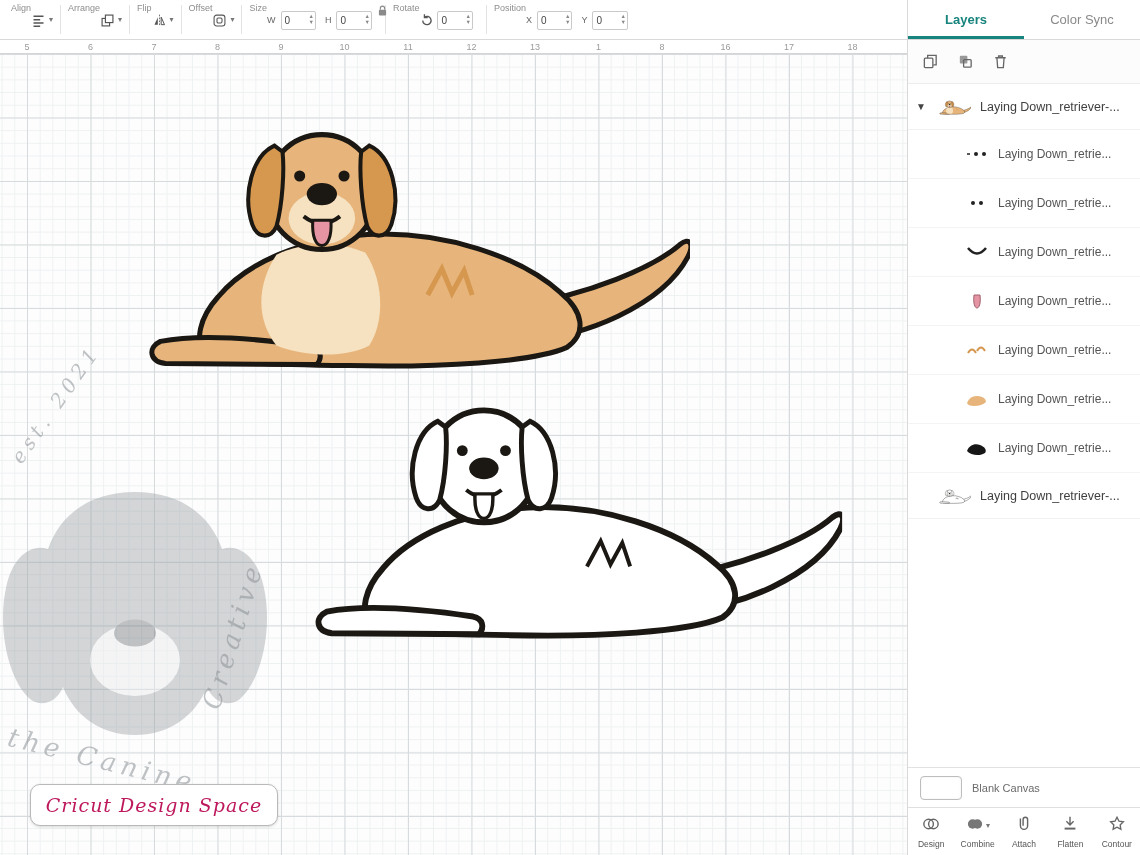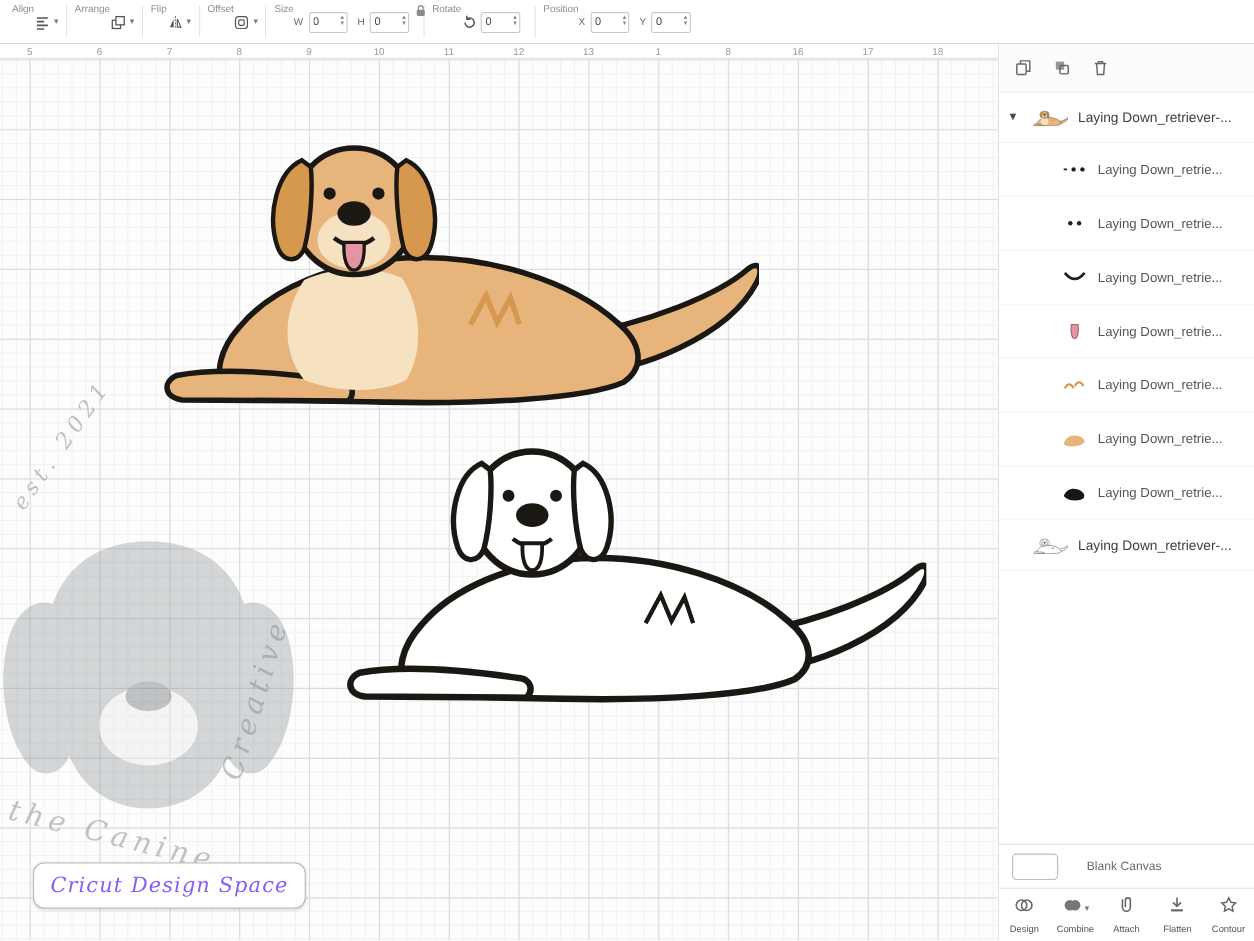--- a/index.html
+++ b/index.html
@@ -48,36 +48,36 @@
   .dog-top { position:absolute; left:105px; top:48px; }
   .dog-bottom { position:absolute; left:265px; top:326px; }
 
   
   .wm-head { position:absolute; left:-15px; top:408px; opacity:.42; }
   .wm-text { position:absolute; font-family:"DejaVu Serif", serif; font-style:italic; color:#8d9296; opacity:.55; letter-spacing:5px; white-space:nowrap; }
   .wm-est { left:6px; top:400px; font-size:20px; transform:rotate(-55deg); transform-origin:left top; }
   .wm-brand1 { left:12px; top:668px; font-size:26px; transform:rotate(14deg); transform-origin:left top; }
   .wm-brand2 { left:196px; top:650px; font-size:26px; transform:rotate(-73deg); transform-origin:left top; }
   .logo-box { position:absolute; left:30px; top:730px; width:248px; height:42px; background:#fff; border:1px solid #b9b9b9; border-radius:10px; box-shadow:0 1px 3px rgba(0,0,0,.15); display:flex; align-items:center; justify-content:center; }
-  .logo-box span { font-family:"DejaVu Serif", serif; font-style:italic; font-size:19px; color:#8b5cf6; letter-spacing:1px; }
+  .logo-box span { font-family:"DejaVu Serif", serif; font-style:italic; font-size:19px; color:#be185d; letter-spacing:1px; }
 
   
   .panel { width:233px; border-left:1px solid #d9d9d9; background:#fff; display:flex; flex-direction:column; }
   .panel-iconrow { height:44px; display:flex; align-items:center; gap:18px; padding:0 14px; border-bottom:1px solid #ececec; background:#fcfcfc; }
   .pbtn { cursor:pointer; display:flex; align-items:center; }
   .layer-list { flex:1; overflow:hidden; }
   .layer-group-header { display:flex; align-items:center; gap:8px; height:46px; padding:0 8px; border-bottom:1px solid #f1f1f1; cursor:pointer; }
   .chev-big { font-size:10px; color:#444; width:12px; }
   .thumb { width:36px; height:26px; display:flex; align-items:center; justify-content:center; }
   .glabel { font-size:12.5px; color:#3f3f3f; white-space:nowrap; overflow:hidden; }
   .layer-row { display:flex; align-items:center; gap:8px; height:49px; padding:0 4px 0 56px; border-bottom:1px solid #f4f4f4; cursor:pointer; }
   .thumb-sm { width:26px; height:20px; display:flex; align-items:center; justify-content:center; }
   .llabel { font-size:12px; color:#555; white-space:nowrap; overflow:hidden; }
 
-  .canvas-row { height:40px; display:flex; align-items:center; gap:26px; padding:0 12px; border-top:1px solid #e2e2e2; }
+  .canvas-row { height:40px; display:flex; align-items:center; gap:10px; padding:0 12px; border-top:1px solid #e2e2e2; }
   .swatch { width:42px; height:24px; background:#fff; border:1px solid #bdbdbd; border-radius:4px; box-shadow:inset 0 0 2px rgba(0,0,0,.08); cursor:pointer; }
   .canvas-row span.cr-label { font-size:11px; color:#6b6b6b; }
 
   .actionbar { height:48px; display:flex; border-top:1px solid #e0e0e0; background:#fff; }
   .action { flex:1; display:flex; flex-direction:column; align-items:center; justify-content:center; gap:2px; cursor:pointer; }
   .action .alabel { font-size:8.5px; color:#555; }
   .combo { display:flex; align-items:center; gap:1px; }
 </style>
 </head>
 <body>
@@ -244,20 +244,28 @@
             <input value="0" style="">
             <span class="step">
                 <i>▲</i>
                 <i>▼</i>
               </span>
           </span>
         </div>
       </div>
     </div>
 
+    <div class="tabs">
+      <div class="tab active">
+          <span>Layers</span>
+        </div>
+      <div class="tab">
+          <span>Color Sync</span>
+        </div>
+    </div>
   </div>
 
   <div class="main">
     <div class="canvas-wrap">
       <div class="ruler">
         <div class="ruler-inner">
           <span>5</span>
           <span>6</span>
           <span>7</span>
           <span>8</span>

